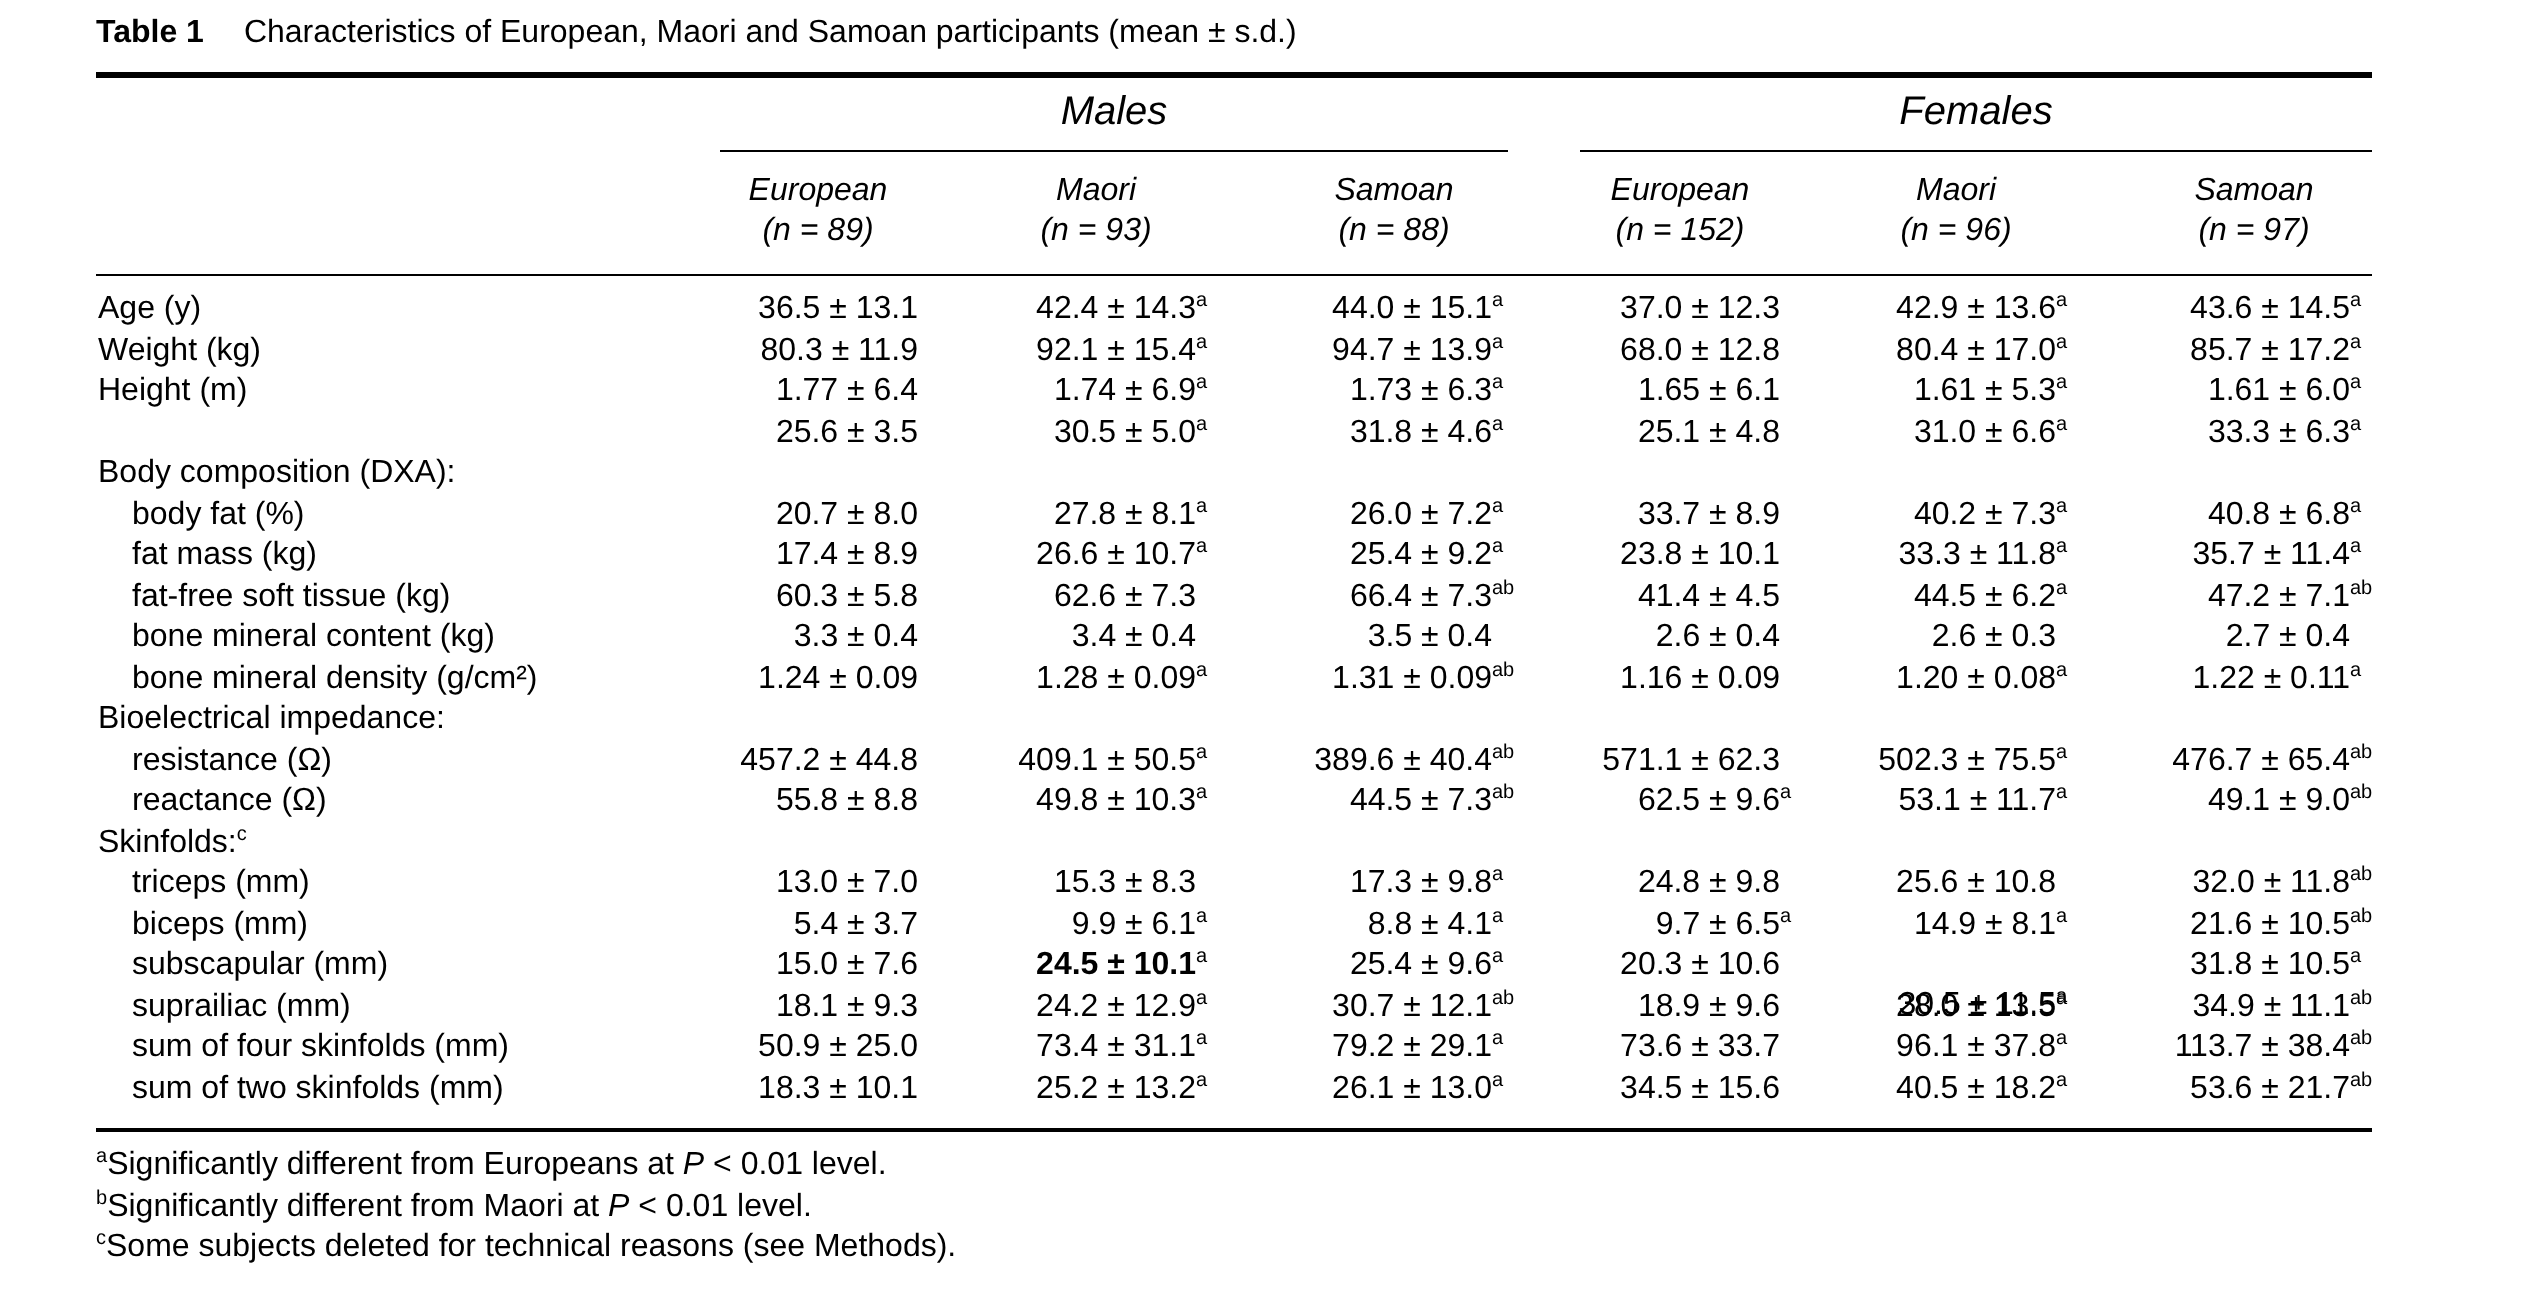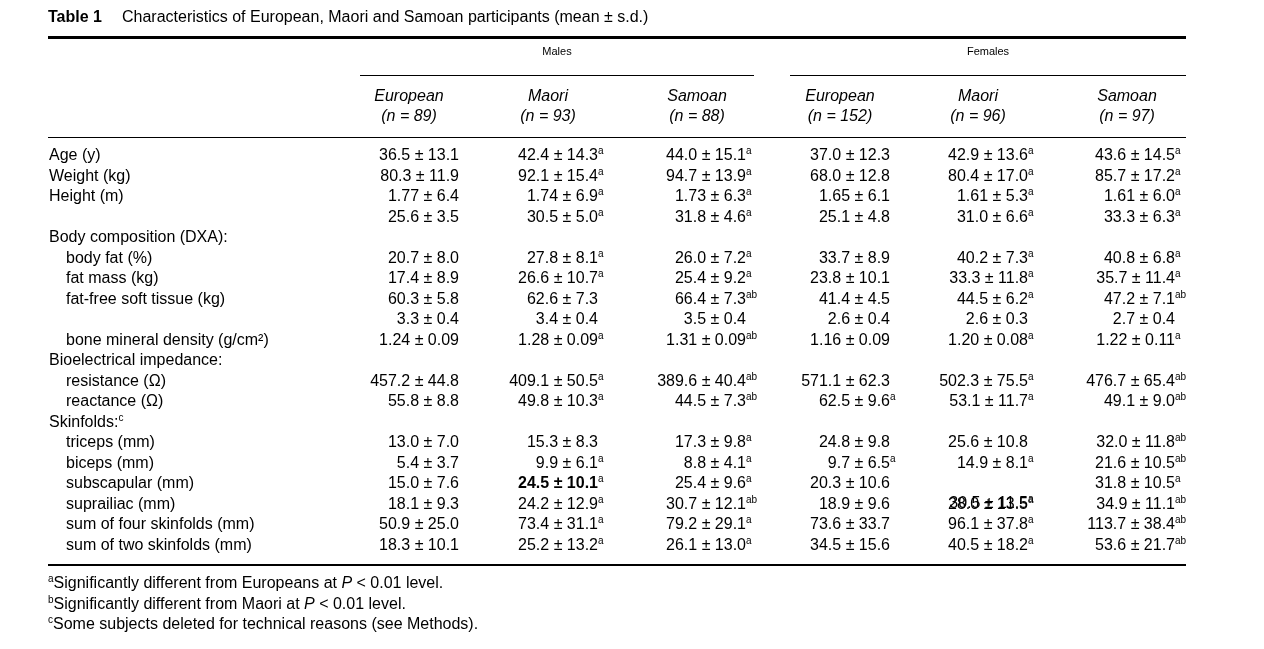--- a/index.html
+++ b/index.html
@@ -2,21 +2,21 @@
 <html><head>
 <meta charset="utf-8">
 <style>
   html, body { margin:0; padding:0; background:#ffffff; }
   body { width:1264px; height:649px; position:relative; overflow:hidden;
          font-family:"Liberation Sans", sans-serif; color:#000; }
   .caption { position:absolute; left:48px; top:8px; font-size:16px; white-space:nowrap; }
   .caption .lbl { font-weight:bold; margin-right:20px; }
   .rule-thick { position:absolute; left:48px; width:1138px; height:3px; background:#000; }
   .rule-thin { position:absolute; height:1px; background:#000; }
-  .grp { position:absolute; top:45px; font-size:11px; text-align:center; }
+  .grp { position:absolute; top:45px; font-style:italic; font-size:20px; text-align:center; }
   .colhead { position:absolute; top:86px; width:140px; text-align:center; font-style:italic; font-size:16px; line-height:20px; }
   .row { position:absolute; left:0; width:1264px; height:20.5px; font-size:16px; line-height:20px; }
   .row .lab { position:absolute; left:49px; white-space:nowrap; }
   .row .lab.ind { left:66px; }
   .cell { position:absolute; white-space:nowrap; }
   .cell .val { display:inline-block; text-align:right; }
   sup { font-size:10px; line-height:0; vertical-align:6px; }
   .fn { position:absolute; left:48px; font-size:16px; line-height:20px; white-space:nowrap; }
   .fn sup { font-size:10px; vertical-align:6px; }
   i { font-style:italic; }
@@ -124,20 +124,21 @@
     <div class="row" style="top: 288.5px;">
       <span class="lab ind">fat-free soft tissue (kg)</span>
       <span class="cell" style="left: 329px;"><span class="val" style="width: 130px;">60.3 ± 5.8</span></span>
       <span class="cell" style="left: 468px;"><span class="val" style="width: 130px;">62.6 ± 7.3</span></span>
       <span class="cell" style="left: 616px;"><span class="val" style="width: 130px;">66.4 ± 7.3</span><sup>ab</sup></span>
       <span class="cell" style="left: 760px;"><span class="val" style="width: 130px;">41.4 ± 4.5</span></span>
       <span class="cell" style="left: 898px;"><span class="val" style="width: 130px;">44.5 ± 6.2</span><sup>a</sup></span>
       <span class="cell" style="left: 1045px;"><span class="val" style="width: 130px;">47.2 ± 7.1</span><sup>ab</sup></span>
     </div>
     <div class="row" style="top: 309px;">
+      <span class="lab ind">bone mineral content (kg)</span>
       <span class="cell" style="left: 329px;"><span class="val" style="width: 130px;">3.3 ± 0.4</span></span>
       <span class="cell" style="left: 468px;"><span class="val" style="width: 130px;">3.4 ± 0.4</span></span>
       <span class="cell" style="left: 616px;"><span class="val" style="width: 130px;">3.5 ± 0.4</span></span>
       <span class="cell" style="left: 760px;"><span class="val" style="width: 130px;">2.6 ± 0.4</span></span>
       <span class="cell" style="left: 898px;"><span class="val" style="width: 130px;">2.6 ± 0.3</span></span>
       <span class="cell" style="left: 1045px;"><span class="val" style="width: 130px;">2.7 ± 0.4</span></span>
     </div>
     <div class="row" style="top: 329.5px;">
       <span class="lab ind">bone mineral density (g/cm²)</span>
       <span class="cell" style="left: 329px;"><span class="val" style="width: 130px;">1.24 ± 0.09</span></span>

